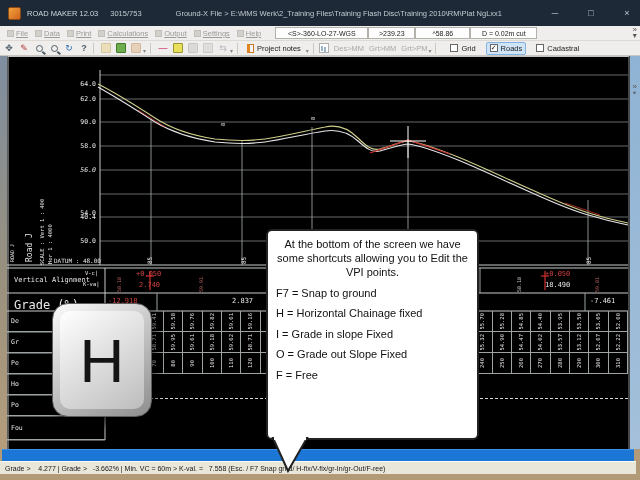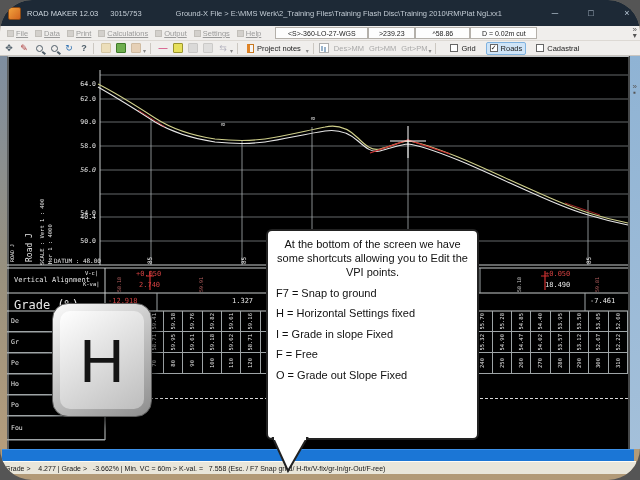--- a/index.html
+++ b/index.html
@@ -1,19 +1,19 @@
 <!DOCTYPE html>
 <html><head>
 <meta charset="utf-8">
 <style>
   html,body{margin:0;padding:0;background:#555;}
   *{box-sizing:border-box;}
   .screen{position:relative;width:640px;height:480px;overflow:hidden;
           background:linear-gradient(#b0a187,#b29a77);
-          font-family:"Liberation Sans",sans-serif;border-radius:32px;-webkit-font-smoothing:antialiased;}
+          font-family:"Liberation Sans",sans-serif;-webkit-font-smoothing:antialiased;}
   
   .strip-left{position:absolute;left:0;top:56px;width:7px;height:393px;
               background:linear-gradient(#7f8ea0,#98907e 55%,#b59d7c);z-index:1;}
   .strip-right{position:absolute;left:630px;top:56px;width:10px;height:393px;
               background:linear-gradient(#8fb3d4,#a4c0da);z-index:1;}
   
   .titlebar{position:absolute;left:0;top:0;width:640px;height:26px;background:#1d2936;
             display:flex;align-items:center;color:#cfd8e0;font-size:7.5px;z-index:2;}
   .app-icon{width:13px;height:13px;margin:0 6px 0 8px;border-radius:2px;
             background:linear-gradient(135deg,#f2a23c,#d2641e);border:1px solid #8a4a16;}
@@ -335,21 +335,21 @@
 
   <span class="lbl vtext" style="left:116px;top:270px;font-size:5px;height:22px;color:#b86060;">58.18</span>
   <span class="lbl vtext" style="left:198px;top:270px;font-size:5px;height:22px;color:#b86060;">59.91</span>
   <span class="lbl vtext" style="left:340px;top:270px;font-size:5px;height:22px;color:#b86060;">58.16</span>
   <span class="lbl vtext" style="left:416px;top:270px;font-size:5px;height:22px;color:#b86060;">59.91</span>
   <span class="lbl vtext" style="left:516px;top:270px;font-size:5px;height:22px;color:#cccccc;">58.18</span>
   <span class="lbl vtext" style="left:594px;top:270px;font-size:5px;height:22px;color:#b86060;">59.81</span>
 
   <span class="lbl" style="left:14px;top:298px;font-size:12px;">Grade (%)</span>
   <span class="lbl red" style="left:108px;top:297px;font-size:7px;">-12.918</span>
-  <span class="lbl" style="left:232px;top:297px;font-size:7px;">1.327</span>
+  <span class="lbl" style="left:232px;top:297px;font-size:7px;">2.837</span>
   <span class="lbl" style="left:329px;top:297px;font-size:7px;">-3.624</span>
   <span class="lbl" style="left:590px;top:297px;font-size:7px;">-7.461</span>
 
   <div class="rl-col">
     <div class="rl">De</div>
     <div class="rl">Gr</div>
     <div class="rl">Pe</div>
     <div class="rl">Ho</div>
     <div class="rl">Po</div>
     <div class="rl">Fou</div>
@@ -662,23 +662,23 @@
 
   <div class="hkey">
     <div class="hkey-face">
       <span>H</span>
     </div>
   </div>
 
   <div class="callout">
     <div class="intro">At the bottom of the screen we have some shortcuts allowing you to Edit the VPI points.</div>
     <div class="sc">F7 = Snap to ground</div>
-    <div class="sc">H = Horizontal Settings fixed</div>
+    <div class="sc">H = Horizontal Chainage fixed</div>
     <div class="sc">I = Grade in slope Fixed</div>
+    <div class="sc">O = Grade out Slope Fixed</div>
     <div class="sc">F = Free</div>
-    <div class="sc">O = Grade out Slope Fixed</div>
   </div>
   <svg class="callout-tail" viewBox="0 0 70 36">
     <polygon points="18,1 52,1 33,34" fill="#ffffff" stroke="#222222" stroke-width="2"></polygon>
     <rect x="19" y="0" width="32" height="3" fill="#ffffff"></rect>
   </svg>
 
 </div>
 
 </body></html>

